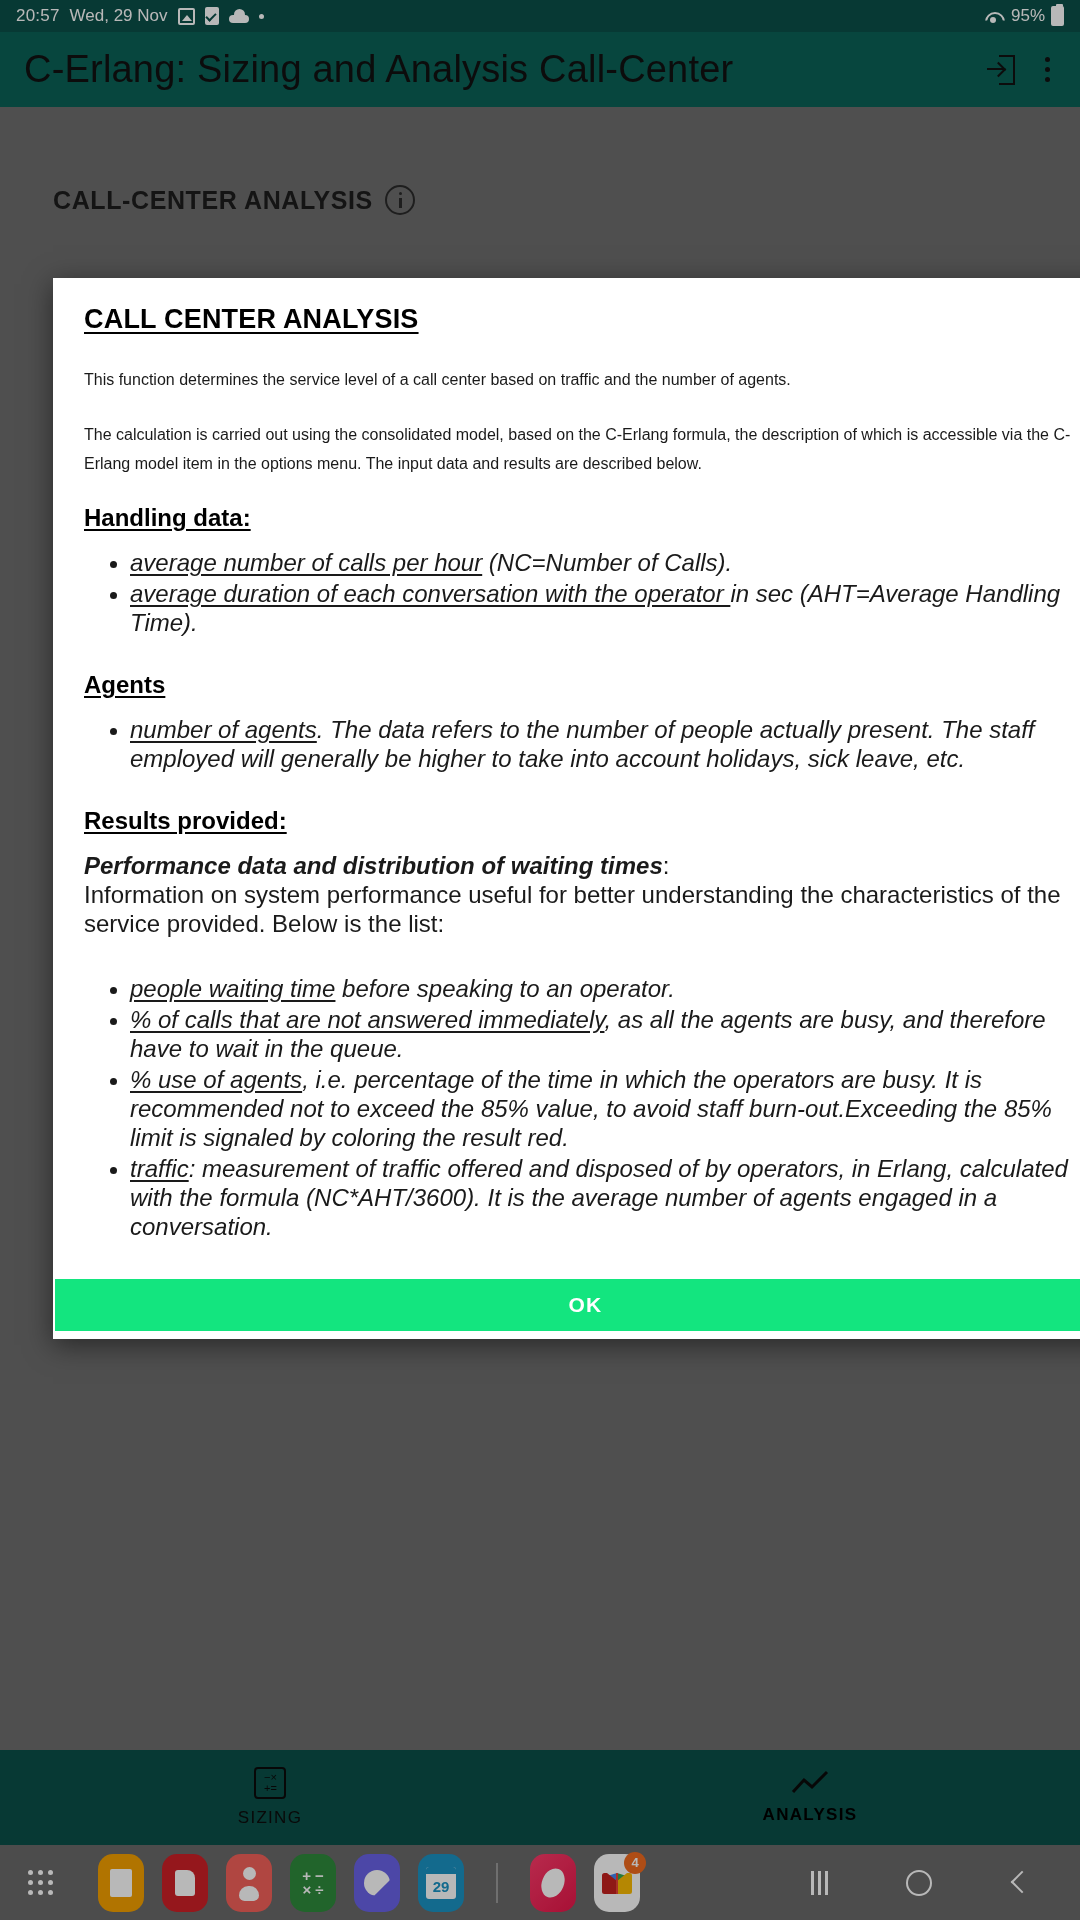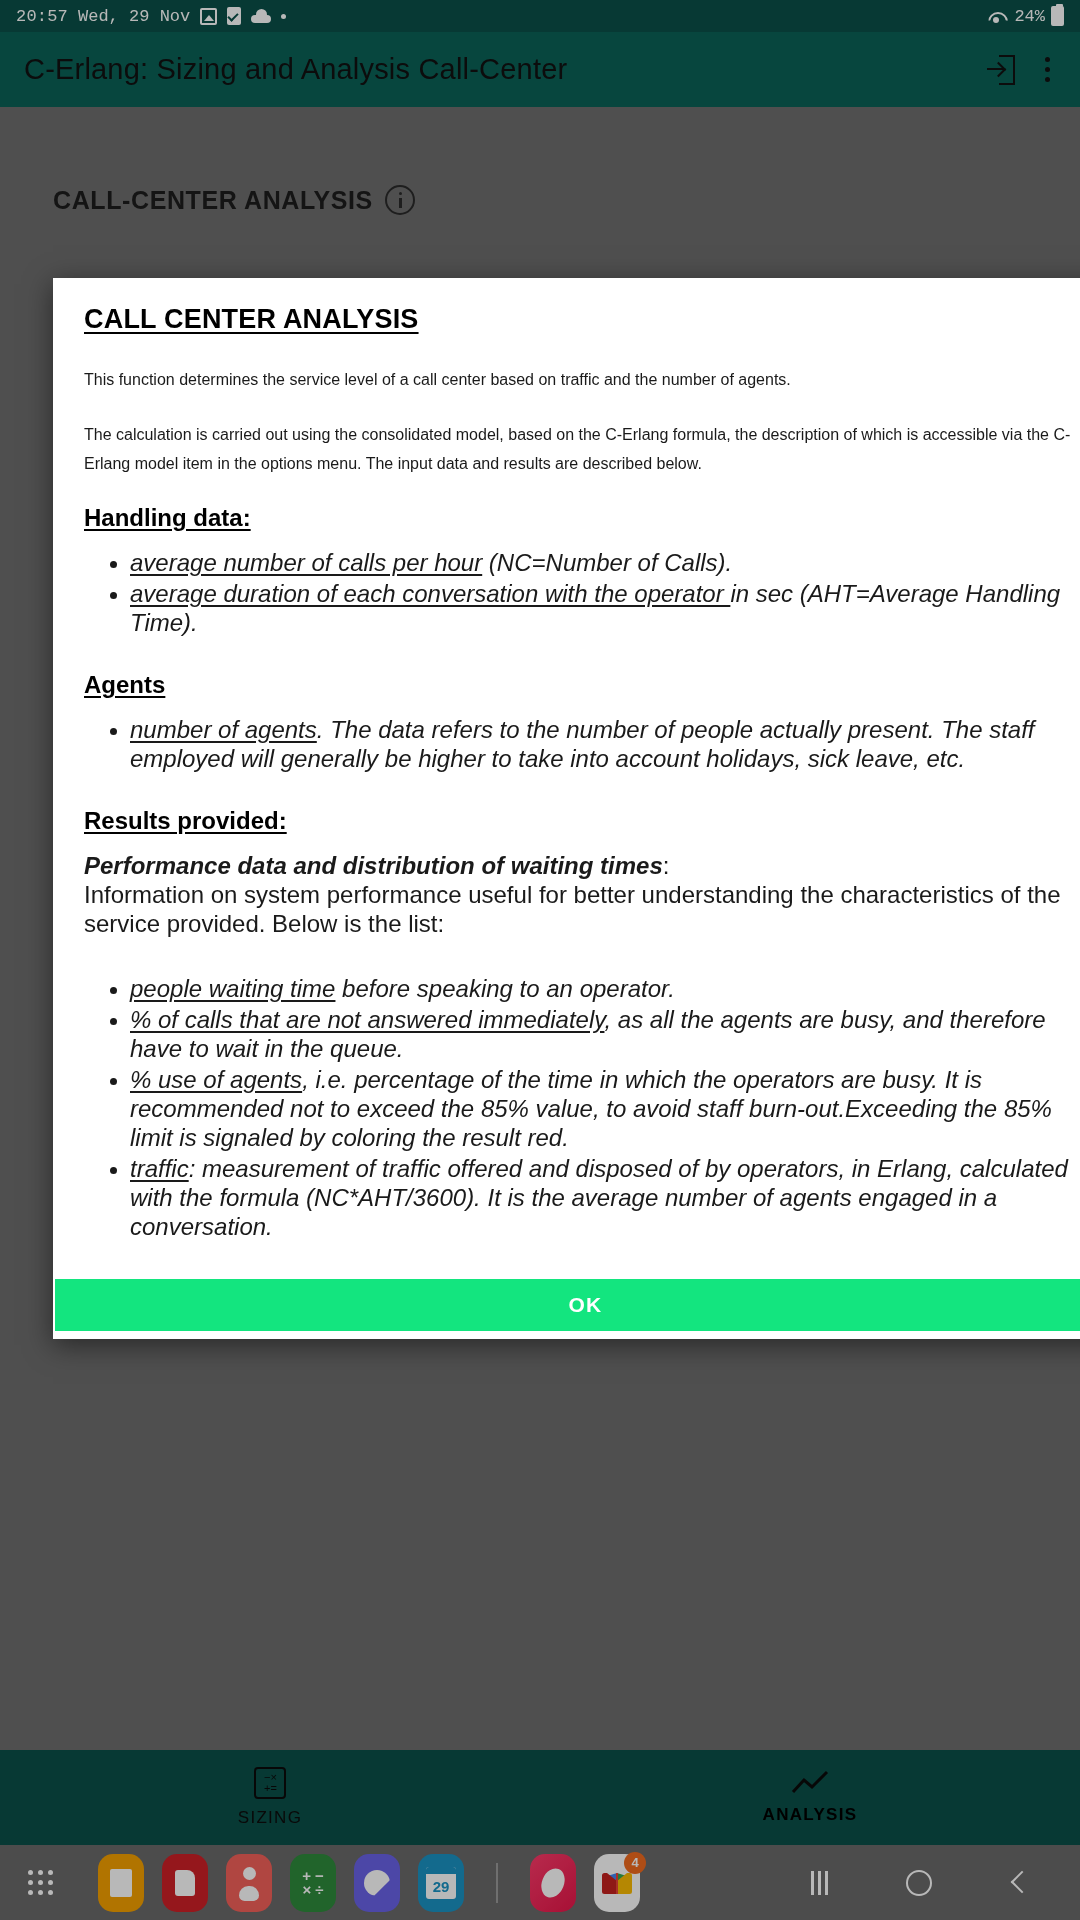--- a/index.html
+++ b/index.html
@@ -10,21 +10,20 @@
     overflow:hidden;
   }
   #root { position:relative; width:1080px; height:1920px; }
 
   
   .statusbar{
     position:absolute; top:0; left:0; width:1080px; height:32px;
     background:#0a4f48; color:#ffffff;
     display:flex; align-items:center; padding:0 16px;
     font-size:17px;
-    font-family:Liberation Mono, monospace;
   }
   .sb-left{ display:flex; align-items:center; gap:10px; }
   .sb-right{ margin-left:auto; display:flex; align-items:center; gap:6px; font-size:17px;}
   .sb-time{ font-size:17px; letter-spacing:.2px;}
   .sb-date{ font-size:17px;}
   .ic-img{ width:17px;height:17px;border:2px solid #fff;border-radius:2px;position:relative;display:inline-block;}
   .ic-img:after{content:"";position:absolute;left:2px;bottom:2px;width:0;height:0;border-left:5px solid transparent;border-right:5px solid transparent;border-bottom:6px solid #fff;}
   .ic-chk{ width:14px;height:18px;background:#fff;border-radius:2px;position:relative;display:inline-block;}
   .ic-chk:after{content:"";position:absolute;left:3px;top:4px;width:4px;height:8px;border:solid #0a4f48;border-width:0 2px 2px 0;transform:rotate(45deg);}
   .ic-cloud{ width:20px;height:13px;position:relative;display:inline-block;}
@@ -36,21 +35,21 @@
   .ic-wifi:after{content:"";position:absolute;left:5px;top:8px;width:6px;height:6px;background:#fff;border-radius:50%;}
   .ic-batt{ width:13px;height:20px;border:2px solid #fff;border-radius:2px;position:relative;display:inline-block;background:#fff;}
   .ic-batt:before{content:"";position:absolute;left:3px;top:-4px;width:7px;height:3px;background:#fff;border-radius:1px;}
 
   
   .appbar{
     position:absolute; top:32px; left:0; width:1080px; height:75px;
     background:#0b6157;
     display:flex; align-items:center; padding:0 24px;
   }
-  .appbar-title{ color:#111; font-size:29px; font-weight:400; letter-spacing:.2px;}
+  .appbar-title{ color:#111; font-size:38px; font-weight:400; letter-spacing:.2px;}
   .appbar-actions{ margin-left:auto; display:flex; align-items:center; gap:30px; padding-right:6px;}
   .ic-login{ width:28px;height:30px;position:relative;}
   .ic-login .brk{position:absolute;right:0;top:0;width:16px;height:30px;border:2.5px solid #111;border-left:none;}
   .ic-login .arw{position:absolute;left:0;top:13px;width:17px;height:2.5px;background:#111;}
   .ic-login .arw:after{content:"";position:absolute;right:0;top:-4px;width:9px;height:9px;border:solid #111;border-width:2.5px 2.5px 0 0;transform:rotate(45deg);}
   .ic-kebab{ display:flex;flex-direction:column;gap:5px;align-items:center;}
   .ic-kebab i{ width:5px;height:5px;background:#111;border-radius:50%;display:block;}
 
   
   .page{ position:absolute; top:107px; left:0; width:1080px; height:1643px; background:#6e6e6e; }
@@ -148,21 +147,21 @@
     <div class="sb-left">
       <span class="sb-time">20:57</span>
       <span class="sb-date">Wed, 29 Nov</span>
       <span class="ic-img"></span>
       <span class="ic-chk"></span>
       <span class="ic-cloud"></span>
       <span class="ic-dot"></span>
     </div>
     <div class="sb-right">
       <span class="ic-wifi"></span>
-      <span>24%</span>
+      <span>95%</span>
       <span class="ic-batt"></span>
     </div>
   </div>
 
   <div class="appbar">
     <div class="appbar-title">C-Erlang: Sizing and Analysis Call-Center</div>
     <div class="appbar-actions">
       <div class="ic-login">
           <div class="brk"></div>
           <div class="arw"></div>

